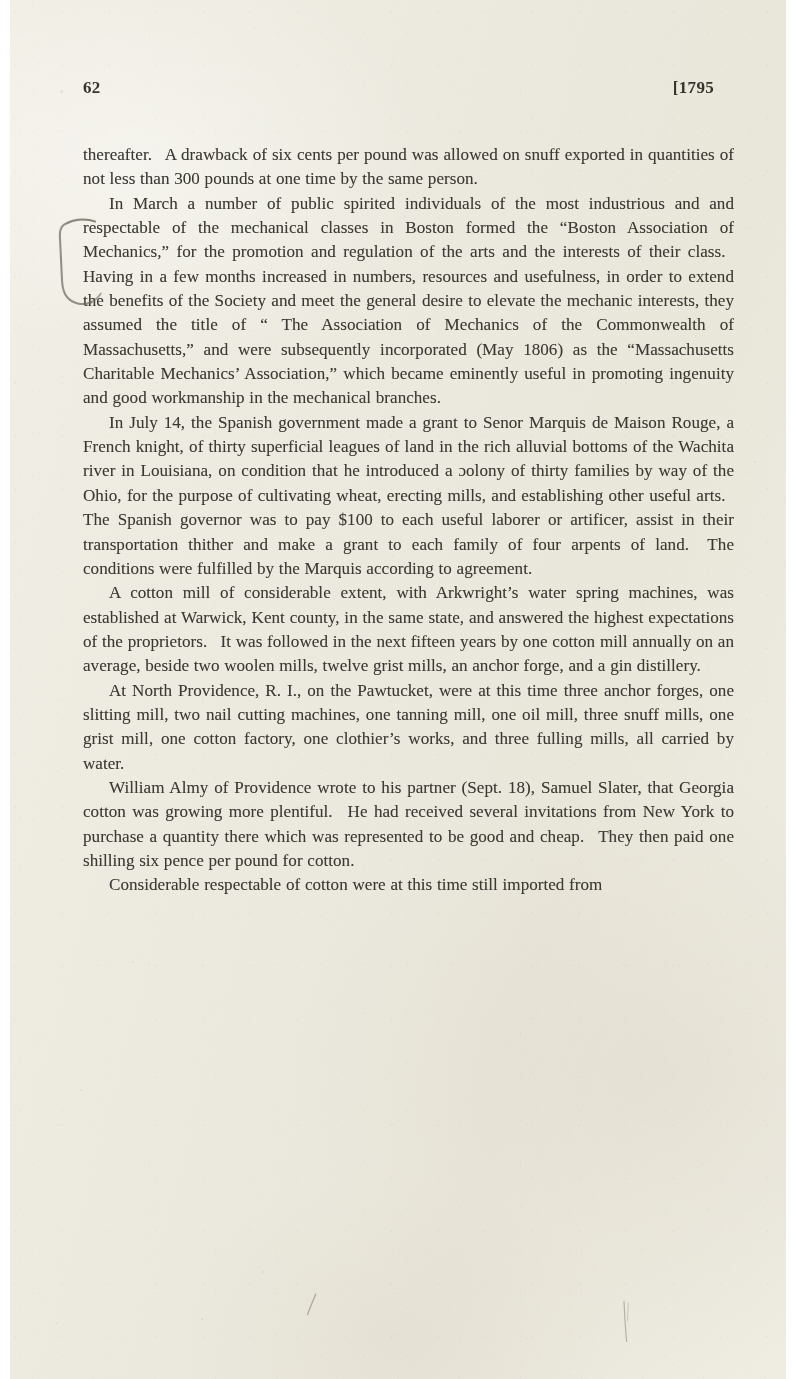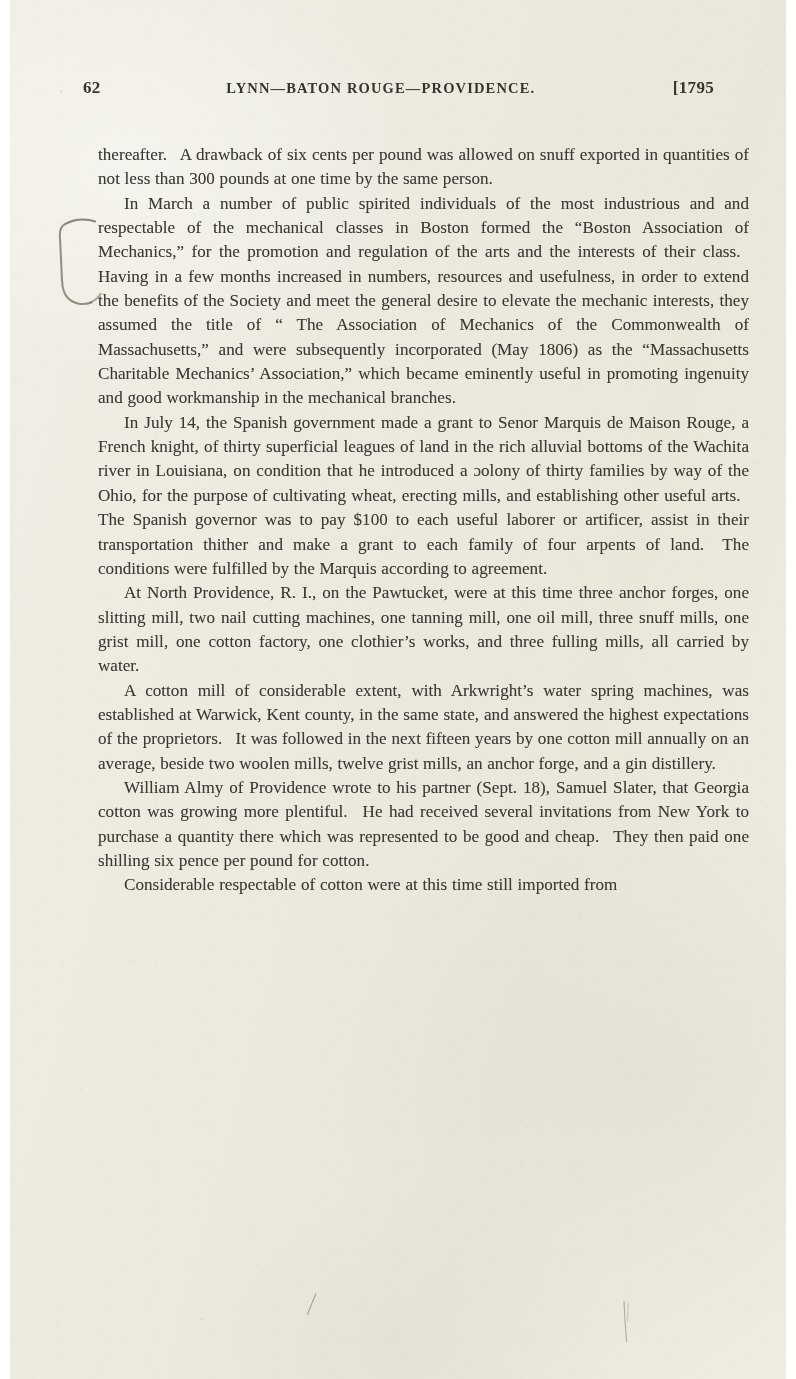--- a/index.html
+++ b/index.html
@@ -75,21 +75,20 @@
     letter-spacing: 0.3px;
     color: #36342e;
   }
 
   
   .textblock {
     position: absolute;
     left: 73px;
     top: 143px;
     width: 651px;
-    margin-left: 15px;
   }
   .para {
     margin: 0;
     text-indent: 26px;
     text-align: justify;
     text-justify: inter-word;
     font-size: 17.1px;
     line-height: 24.35px;
     letter-spacing: 0.02px;
     word-spacing: 0.4px;
@@ -128,30 +127,29 @@
 </style>
 </head>
 <body>
 
 <div id="page">
 
   <div id="grain"></div>
 
   <div class="runhead">
     <span class="folio">62</span>
-    <span class="title">LYNN—BATON ROUGE—PROVIDENCE.</span>
     <span class="year">[1795</span>
   </div>
 
   <div class="textblock">
     <p class="para cont">thereafter.  A drawback of six cents per pound was allowed on snuff exported in quantities of not less than 300 pounds at one time by the same person.</p>
     <p class="para">In March a number of public spirited individuals of the most industrious and and respectable of the mechanical classes in Boston formed the “Boston Association of Mechanics,” for the promotion and regulation of the arts and the interests of their class.  Having in a few months increased in numbers, resources and usefulness, in order to extend the benefits of the Society and meet the general desire to elevate the mechanic interests, they assumed the title of “ The Association of Mechanics of the Commonwealth of Massachusetts,” and were subsequently incorporated (May 1806) as the “Massachusetts Charitable Mechanics’ Association,” which became eminently useful in promoting ingenuity and good workmanship in the mechanical branches.</p>
     <p class="para">In July 14, the Spanish government made a grant to Senor Marquis de Maison Rouge, a French knight, of thirty superficial leagues of land in the rich alluvial bottoms of the Wachita river in Louisiana, on condition that he introduced a ɔolony of thirty families by way of the Ohio, for the purpose of cultivating wheat, erecting mills, and establishing other useful arts.  The Spanish governor was to pay $100 to each useful laborer or artificer, assist in their transportation thither and make a grant to each family of four arpents of land.  The conditions were fulfilled by the Marquis according to agreement.</p>
+    <p class="para">A cotton mill of considerable extent, with Arkwright’s water spring machines, was established at Warwick, Kent county, in the same state, and answered the highest expectations of the proprietors.  It was followed in the next fifteen years by one cotton mill annually on an average, beside two woolen mills, twelve grist mills, an anchor forge, and a gin distillery.</p>
     <p class="para">At North Providence, R. I., on the Pawtucket, were at this time three anchor forges, one slitting mill, two nail cutting machines, one tanning mill, one oil mill, three snuff mills, one grist mill, one cotton factory, one clothier’s works, and three fulling mills, all carried by water.</p>
-    <p class="para">A cotton mill of considerable extent, with Arkwright’s water spring machines, was established at Warwick, Kent county, in the same state, and answered the highest expectations of the proprietors.  It was followed in the next fifteen years by one cotton mill annually on an average, beside two woolen mills, twelve grist mills, an anchor forge, and a gin distillery.</p>
     <p class="para">William Almy of Providence wrote to his partner (Sept. 18), Samuel Slater, that Georgia cotton was growing more plentiful.  He had received several invitations from New York to purchase a quantity there which was represented to be good and cheap.  They then paid one shilling six pence per pound for cotton.</p>
     <p class="para">Considerable respectable of cotton were at this time still imported from</p>
   </div>
 
   <div class="margin-bracket">
     <svg width="52" height="100" viewBox="0 0 52 100" fill="none">
       <path d="M41 9.5 C33 6.2, 20 6.6, 10.5 12.4 C6.4 15.0, 5.6 19.4, 5.9 24.5
                C6.6 38.5, 7.3 54.0, 8.0 68.0 C8.3 75.0, 9.6 81.6, 13.6 85.8
                C19.5 92.0, 29.0 93.8, 37.5 90.2" stroke="#6f6a5e" stroke-width="2.05" stroke-linecap="round" stroke-linejoin="round" opacity="0.72"></path>
       <path d="M41 9.5 C34 6.8, 22 7.0, 12.5 12.0" stroke="#6f6a5e" stroke-width="1.25" stroke-linecap="round" opacity="0.40"></path>

